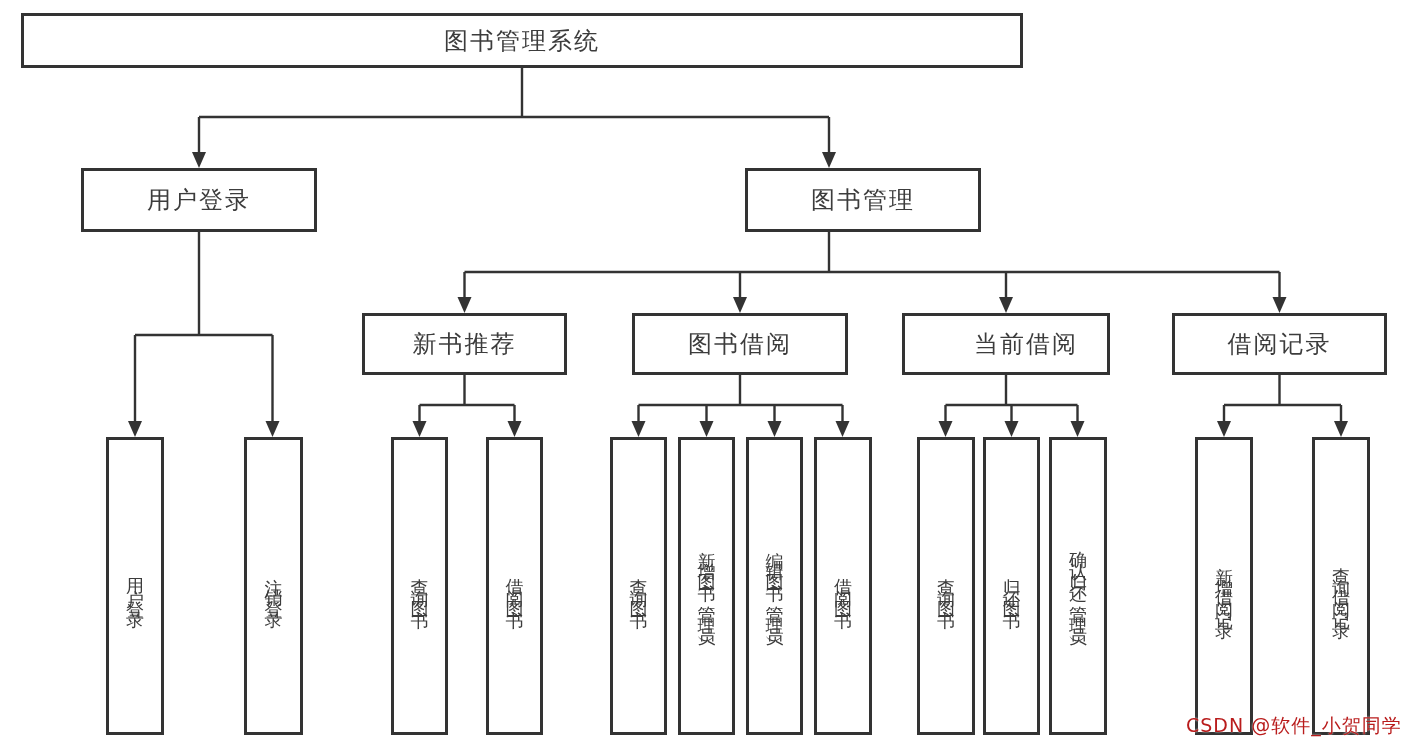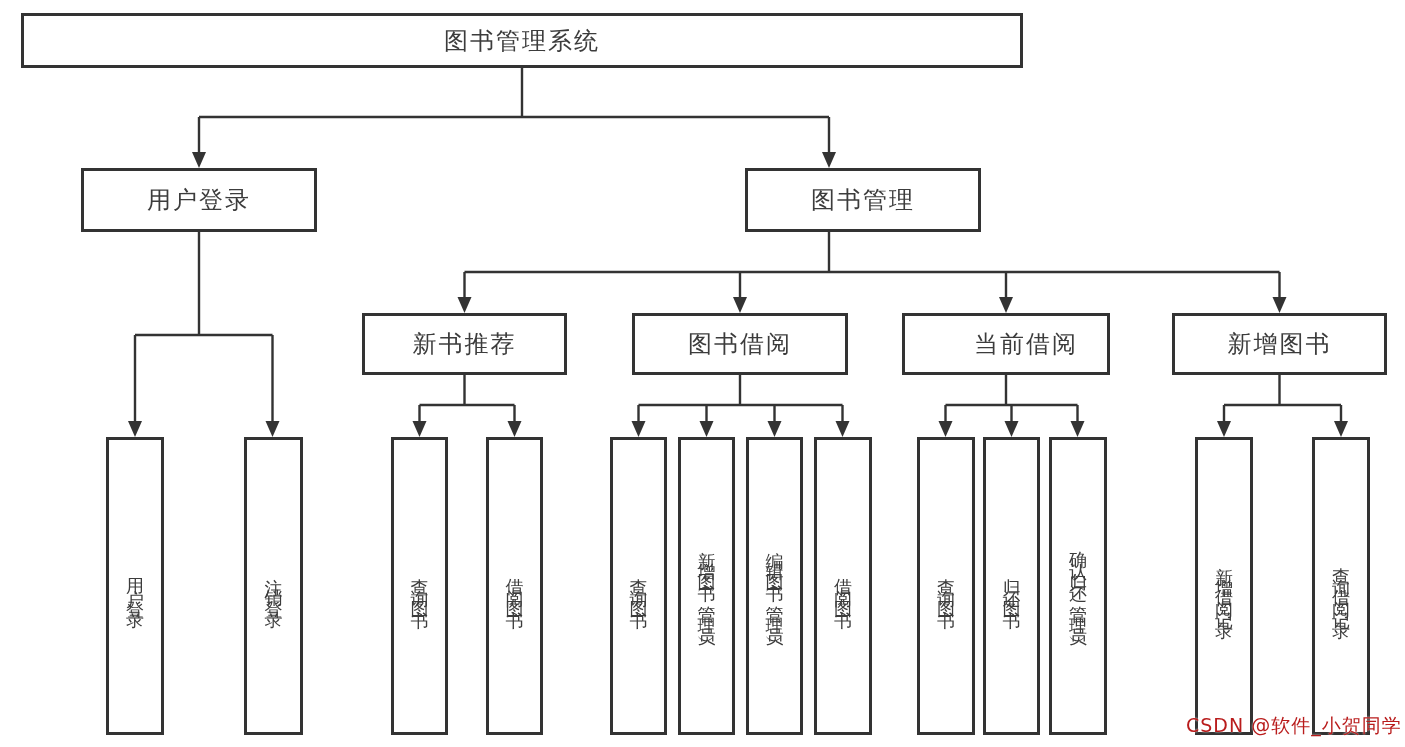--- a/index.html
+++ b/index.html
@@ -95,21 +95,21 @@
   </svg>
 
   <div class="node" style="left:21px; top:13px; width:1002px; height:55px;">图书管理系统</div>
 
   <div class="node" style="left:81px; top:168px; width:236px; height:64px;">用户登录</div>
   <div class="node" style="left:745px; top:168px; width:236px; height:64px;">图书管理</div>
 
   <div class="node" style="left:362px; top:313px; width:205px; height:62px;">新书推荐</div>
   <div class="node" style="left:632px; top:313px; width:216px; height:62px;">图书借阅</div>
   <div class="node" style="left:902px; top:313px; width:208px; height:62px;padding-left:40px;">当前借阅</div>
-  <div class="node" style="left:1172px; top:313px; width:215px; height:62px;">新增图书</div>
+  <div class="node" style="left:1172px; top:313px; width:215px; height:62px;">借阅记录</div>
 
   <div class="node v" style="left:106px; top:437px; width:58px; height:298px;">用户登录</div>
   <div class="node v" style="left:244px; top:437px; width:59px; height:298px;">注销登录</div>
 
   <div class="node v" style="left:391px; top:437px; width:57px; height:298px;">查询图书</div>
   <div class="node v" style="left:486px; top:437px; width:57px; height:298px;">借阅图书</div>
 
   <div class="node v" style="left:610px; top:437px; width:57px; height:298px;">查询图书</div>
   <div class="node v" style="left:678px; top:437px; width:57px; height:298px;">新增图书（管理员）</div>
   <div class="node v" style="left:746px; top:437px; width:57px; height:298px;">编辑图书（管理员）</div>

